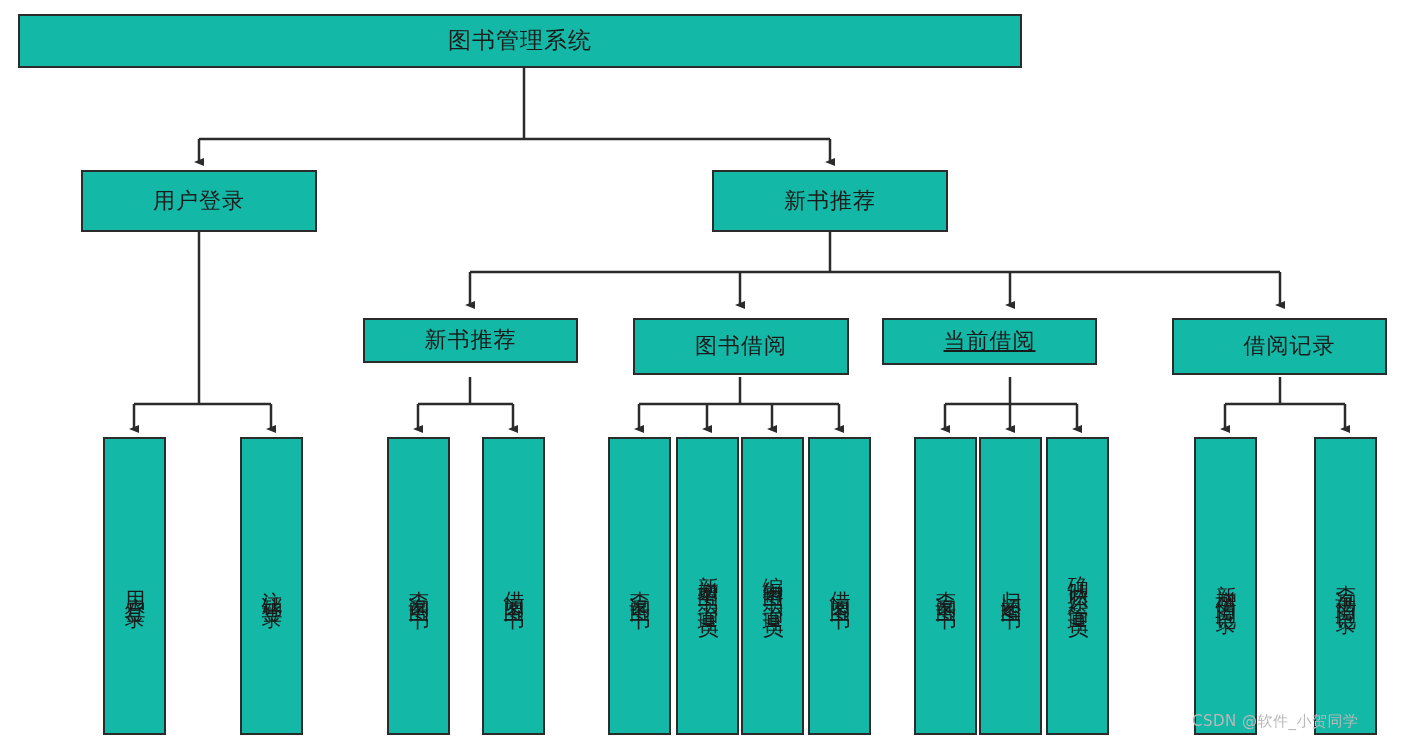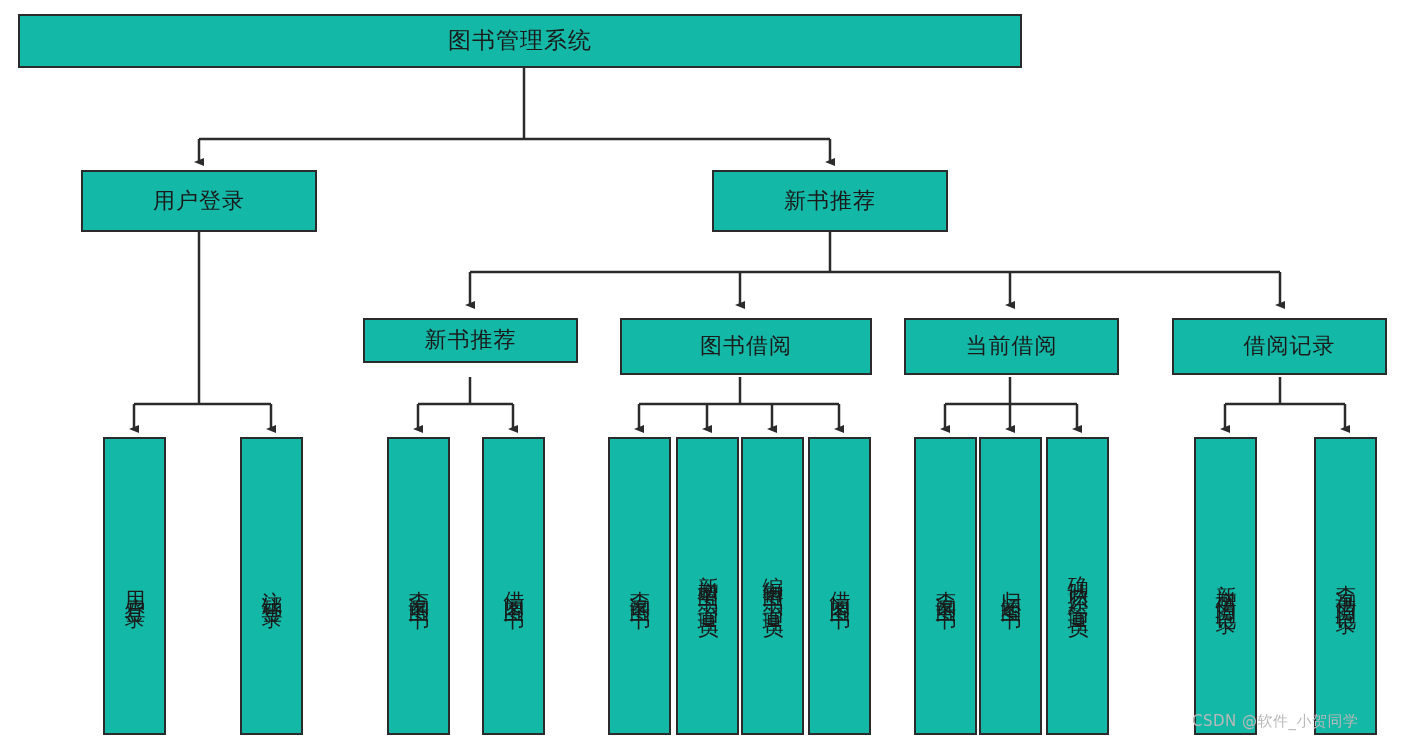--- a/index.html
+++ b/index.html
@@ -132,24 +132,24 @@
   <div class="node horizontal" style="left:81px; top:170px; width:236px; height:62px;">
     <span>用户登录</span>
   </div>
   <div class="node horizontal" style="left:712px; top:170px; width:236px; height:62px;">
     <span>新书推荐</span>
   </div>
 
   <div class="node horizontal" style="left:363px; top:318px; width:215px; height:45px;">
     <span>新书推荐</span>
   </div>
-  <div class="node horizontal" style="left:620px; top:318px; width:252px; height:57px;text-align:center;">
+  <div class="node horizontal" style="left:633px; top:318px; width:216px; height:57px;text-align:center;">
     <span>图书借阅</span>
   </div>
-  <div class="node horizontal" style="left:904px; top:318px; width:215px; height:57px;">
+  <div class="node horizontal" style="left:882px; top:318px; width:215px; height:47px;text-decoration:underline;">
     <span>当前借阅</span>
   </div>
   <div class="node horizontal" style="left:1172px; top:318px; width:215px; height:57px;padding-left:20px;">
     <span>借阅记录</span>
   </div>
 
   <div class="node leaf" style="left:103px; top:437px; width:63px; height:298px;">
     <span class="vtext">用户登录</span>
   </div>
   <div class="node leaf" style="left:240px; top:437px; width:63px; height:298px;">

